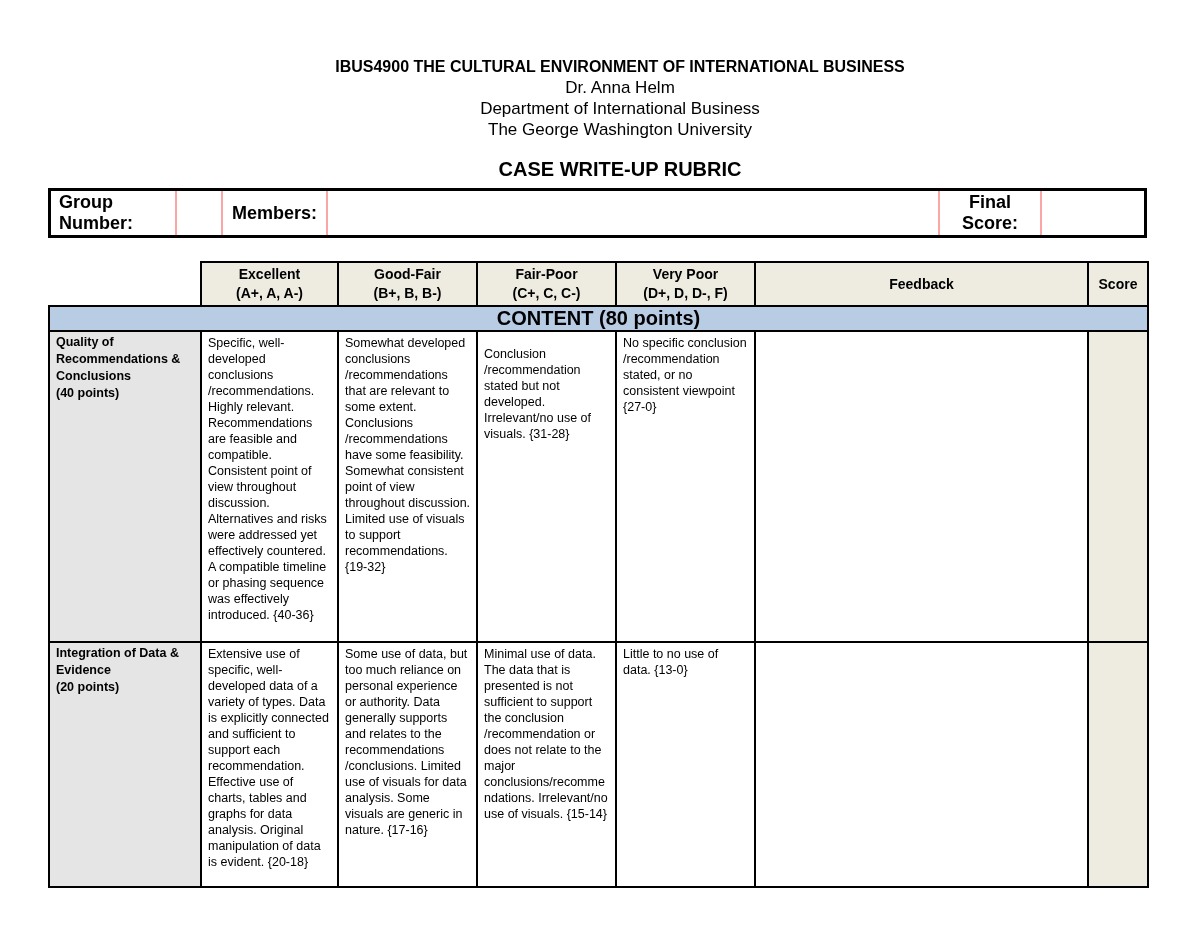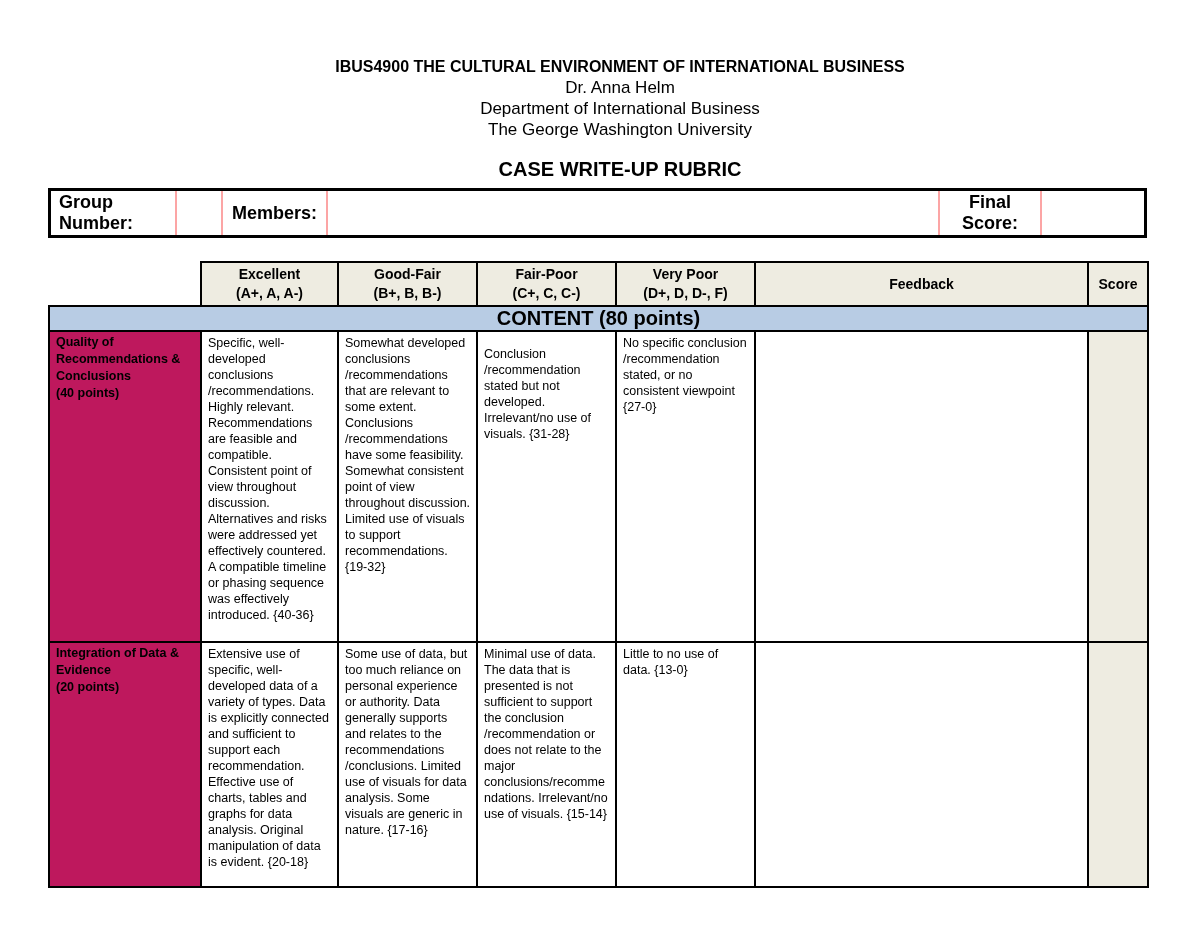--- a/index.html
+++ b/index.html
@@ -35,21 +35,21 @@
   .corner-cell { border:none !important; background:#ffffff; }
   .hdr-cell {
     background:#EEECE1; font-weight:bold; font-size:14px; line-height:19px;
     text-align:center; vertical-align:middle; height:40px; padding:1px 2px;
   }
   .banner-cell {
     background:#B8CCE4; font-weight:bold; font-size:20px; height:21px;
     text-align:center; vertical-align:middle; padding:0;
   }
   .crit-cell {
-    background:#be185d; font-weight:bold; font-size:12.5px; line-height:17px;
+    background:#e5e5e5; font-weight:bold; font-size:12.5px; line-height:17px;
     vertical-align:top; padding:2px 6px 2px 6px; text-align:left;
   }
   .body-cell {
     background:#ffffff; font-size:12.5px; line-height:16px;
     vertical-align:top; padding:3px 5px 2px 6px; text-align:left;
     overflow-wrap:break-word; word-wrap:break-word;
   }
   .cell-lower { padding-top:14px; }
   .feedback-cell { background:#ffffff; }
   .score-cell { background:#EEECE1; }

